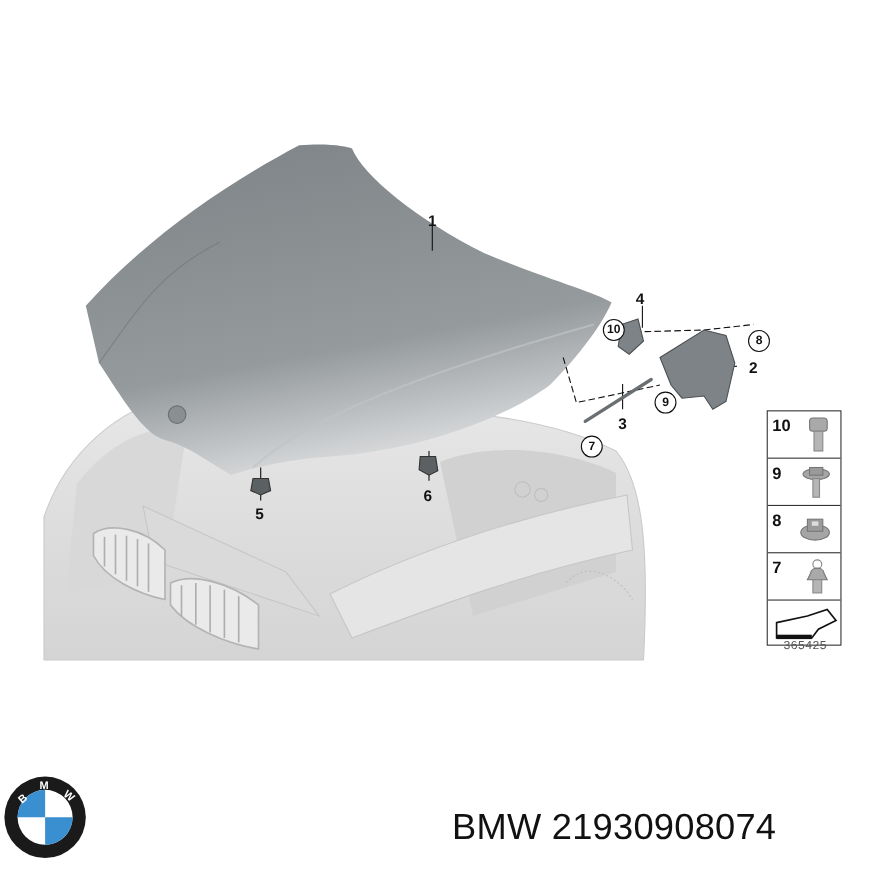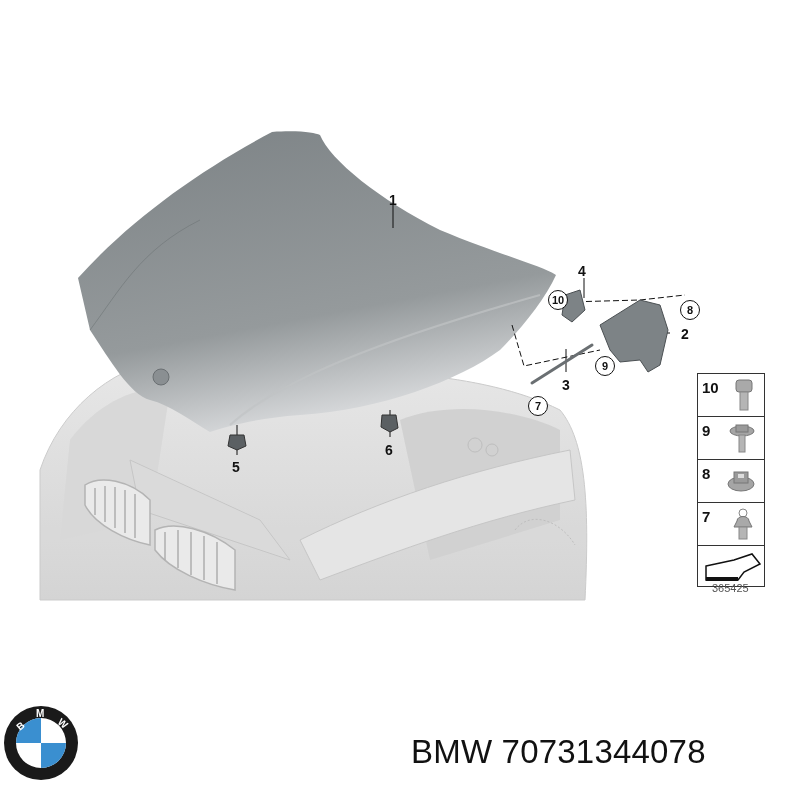--- a/index.html
+++ b/index.html
@@ -5,21 +5,21 @@
   html, body { margin:0; padding:0; background:#ffffff; }
   body { width:800px; height:800px; position:relative; overflow:hidden; font-family:"Liberation Sans", sans-serif; }
   .diagram { position:absolute; left:0; top:0; width:800px; height:620px; }
   .callout { position:absolute; font-family:"Liberation Sans", sans-serif; font-weight:bold; font-size:14px; color:#111; line-height:1; }
   .callout-circle { position:absolute; width:20px; height:20px; border:1.5px solid #111; border-radius:50%; background:#fff; font-family:"Liberation Sans", sans-serif; font-weight:bold; font-size:11px; color:#111; display:flex; align-items:center; justify-content:center; box-sizing:border-box; }
   .legend { position:absolute; left:697px; top:373px; width:66px; border:1px solid #333; background:#fff; }
   .legend-row { height:42px; border-bottom:1px solid #333; position:relative; }
   .legend-row .num { position:absolute; left:4px; top:5px; font-weight:bold; font-size:15px; color:#111; }
   .legend-row .part { position:absolute; right:8px; top:4px; }
   .legend-arrow { height:40px; position:relative; }
-  .doc-number { position:absolute; left:712px; top:582px; font-size:11px; color:#555; }
+  .doc-number { position:absolute; left:712px; top:582px; font-size:11px; color:#555;font-family:Liberation Mono, monospace; }
   .brand-logo { position:absolute; left:3px; top:705px; width:76px; height:76px; }
   .caption { position:absolute; left:411px; top:733px; font-size:33px; color:#111; letter-spacing:0.2px; }
 </style>
 </head>
 <body>
 
 <div class="diagram">
   <svg width="800" height="620" viewBox="0 0 800 620">
     <defs>
       <linearGradient id="hoodGrad" x1="0" y1="0" x2="0.3" y2="1">
@@ -156,13 +156,13 @@
     <circle cx="38" cy="38" r="37" fill="#1a1a1a"></circle>
     <circle cx="38" cy="38" r="25" fill="#ffffff"></circle>
     <path d="M38,38 L38,13 A25,25 0 0 0 13,38 Z" fill="#3a8fd0"></path>
     <path d="M38,38 L38,63 A25,25 0 0 0 63,38 Z" fill="#3a8fd0"></path>
     <text x="17" y="26" fill="#fff" font-family="Liberation Sans, sans-serif" font-weight="bold" font-size="10" transform="rotate(-40 17 26)">B</text>
     <text x="33" y="12" fill="#fff" font-family="Liberation Sans, sans-serif" font-weight="bold" font-size="10">M</text>
     <text x="54" y="18" fill="#fff" font-family="Liberation Sans, sans-serif" font-weight="bold" font-size="10" transform="rotate(40 54 18)">W</text>
   </svg>
 </div>
 
-<div class="caption">BMW 70731344078</div>
+<div class="caption">BMW 21930908074</div>
 
 </body></html>

